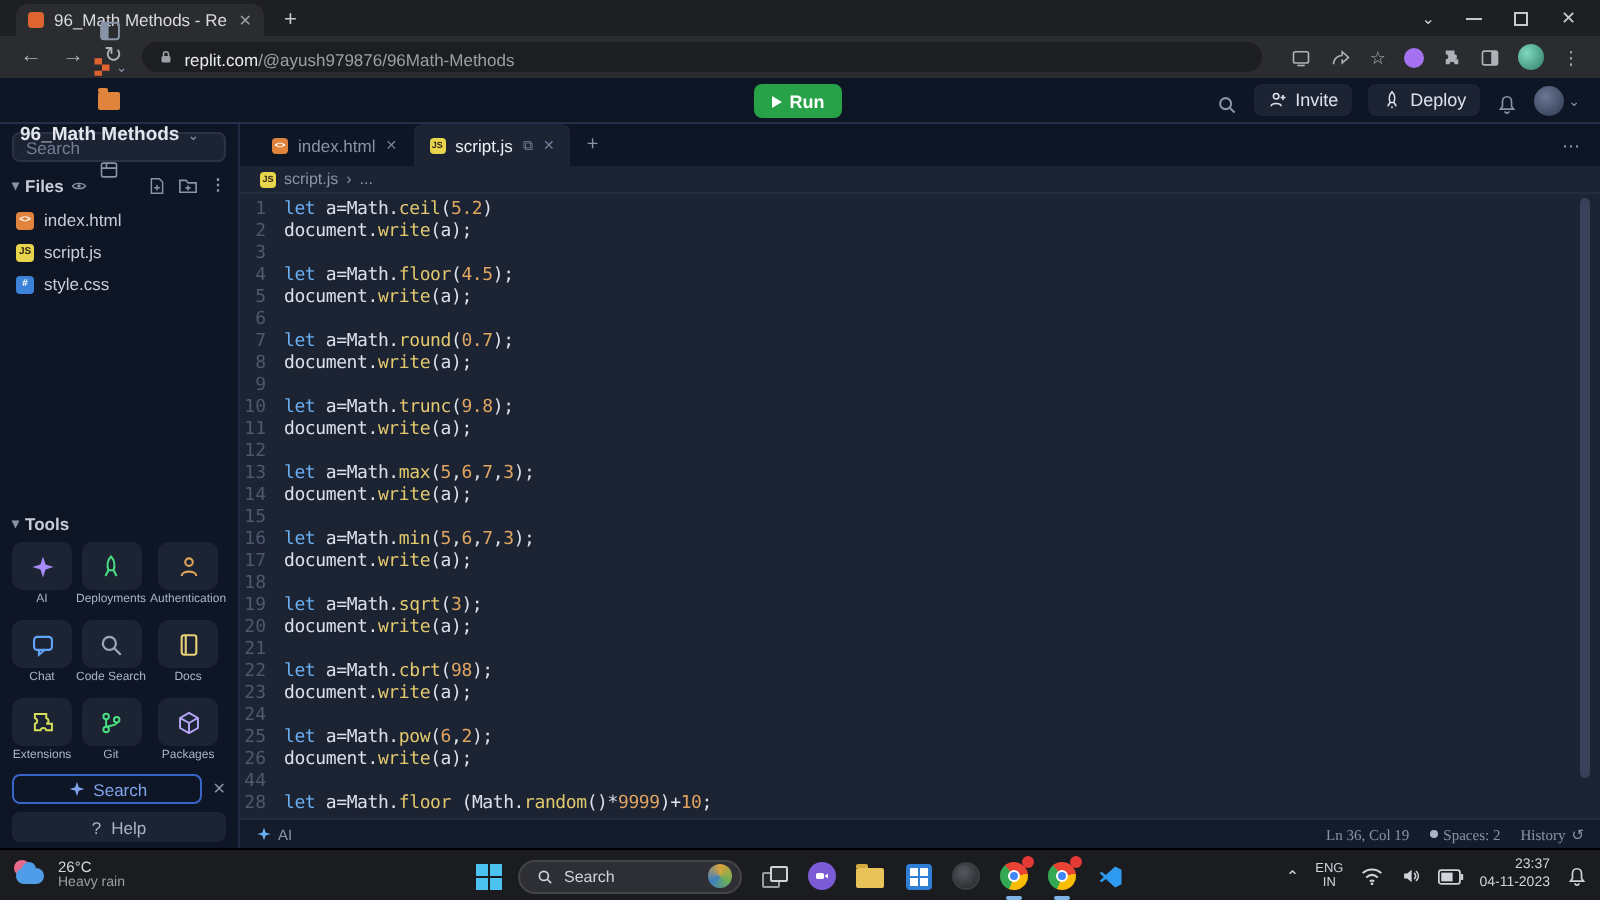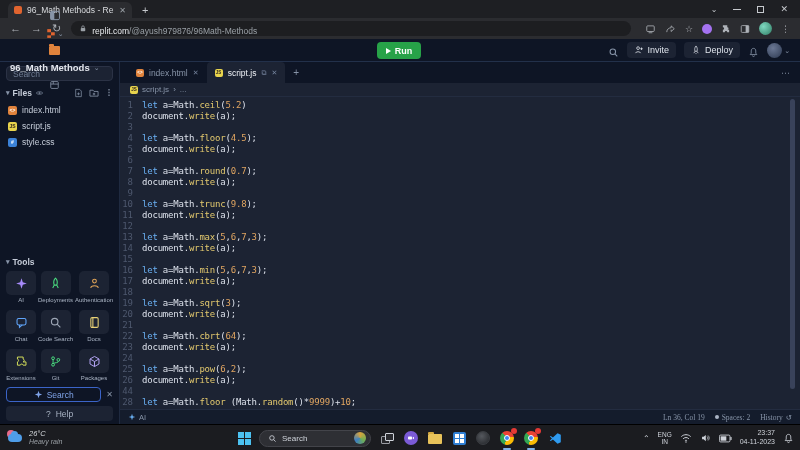--- a/index.html
+++ b/index.html
@@ -92,21 +92,21 @@
   .tk-n { color:#e0a561; }
   .scrollthumb { position:absolute; right:5px; top:2px; width:5px; height:290px; background:#39425a; border-radius:3px; }
   .statusbar { height:15px; background:#141c2c; border-top:1px solid #232c40; display:flex; align-items:center;
     padding:0 8px; color:#8794a8; font-size:7.5px; flex-shrink:0; }
   .sb-right { margin-left:auto; display:flex; align-items:center; gap:10px;font-family:Liberation Serif, serif; }
   .sb-chip { display:flex; align-items:center; gap:3px; }
   .sb-dot { width:4px; height:4px; border-radius:50%; background:#aab4c4; display:inline-block; }
 
   
   .taskbar { height:26px; background:#1b1c20; border-top:1px solid #000; position:relative; display:flex; align-items:center; flex-shrink:0; }
-  .weather { display:flex; align-items:center; gap:5px; padding-left:6px;font-style:italic; }
+  .weather { display:flex; align-items:center; gap:5px; padding-left:6px; }
   .w-icon { position:relative; width:18px; height:14px; }
   .w-sun { position:absolute; left:1px; top:0; width:8px; height:8px; border-radius:50%; background:#e86a8a; }
   .w-cloud { position:absolute; left:2px; top:4px; width:14px; height:8px; border-radius:5px; background:#4f9de8; }
   .w-cloud:before { content:""; position:absolute; left:3px; top:-3px; width:7px; height:7px; border-radius:50%; background:#4f9de8; }
   .w-temp { color:#d5d8dc; font-size:7.5px; line-height:1.2; }
   .w-desc { color:#9aa0a6; font-size:7px; line-height:1.2; }
   .tb-center { position:absolute; left:238px; top:0; height:26px; display:flex; align-items:center; gap:8px; }
   .start { width:13px; height:13px; display:grid; grid-template-columns:6px 6px; grid-template-rows:6px 6px; gap:1px; }
   .start span { background:#4cc2f1; }
   .tsearch { width:112px; height:17px; background:#2e2f34; border:1px solid #43444a; border-radius:9px;
@@ -491,21 +491,21 @@
             <div class="code-row">
      <span class="gut">20</span>
      <span class="code-text"><span class="tk-p">document.</span><span class="tk-f">write</span><span class="tk-p">(a);</span></span>
             </div>
             <div class="code-row">
      <span class="gut">21</span>
      <span class="code-text"></span>
             </div>
             <div class="code-row">
      <span class="gut">22</span>
-     <span class="code-text"><span class="tk-k">let</span><span class="tk-p"> a=</span><span class="tk-p">Math.</span><span class="tk-f">cbrt</span><span class="tk-p">(</span><span class="tk-n">64</span><span class="tk-p">);</span></span>
+     <span class="code-text"><span class="tk-k">let</span><span class="tk-p"> a=</span><span class="tk-p">Math.</span><span class="tk-f">cbrt</span><span class="tk-p">(</span><span class="tk-n">98</span><span class="tk-p">);</span></span>
             </div>
             <div class="code-row">
      <span class="gut">23</span>
      <span class="code-text"><span class="tk-p">document.</span><span class="tk-f">write</span><span class="tk-p">(a);</span></span>
             </div>
             <div class="code-row">
      <span class="gut">24</span>
      <span class="code-text"></span>
             </div>
             <div class="code-row">

